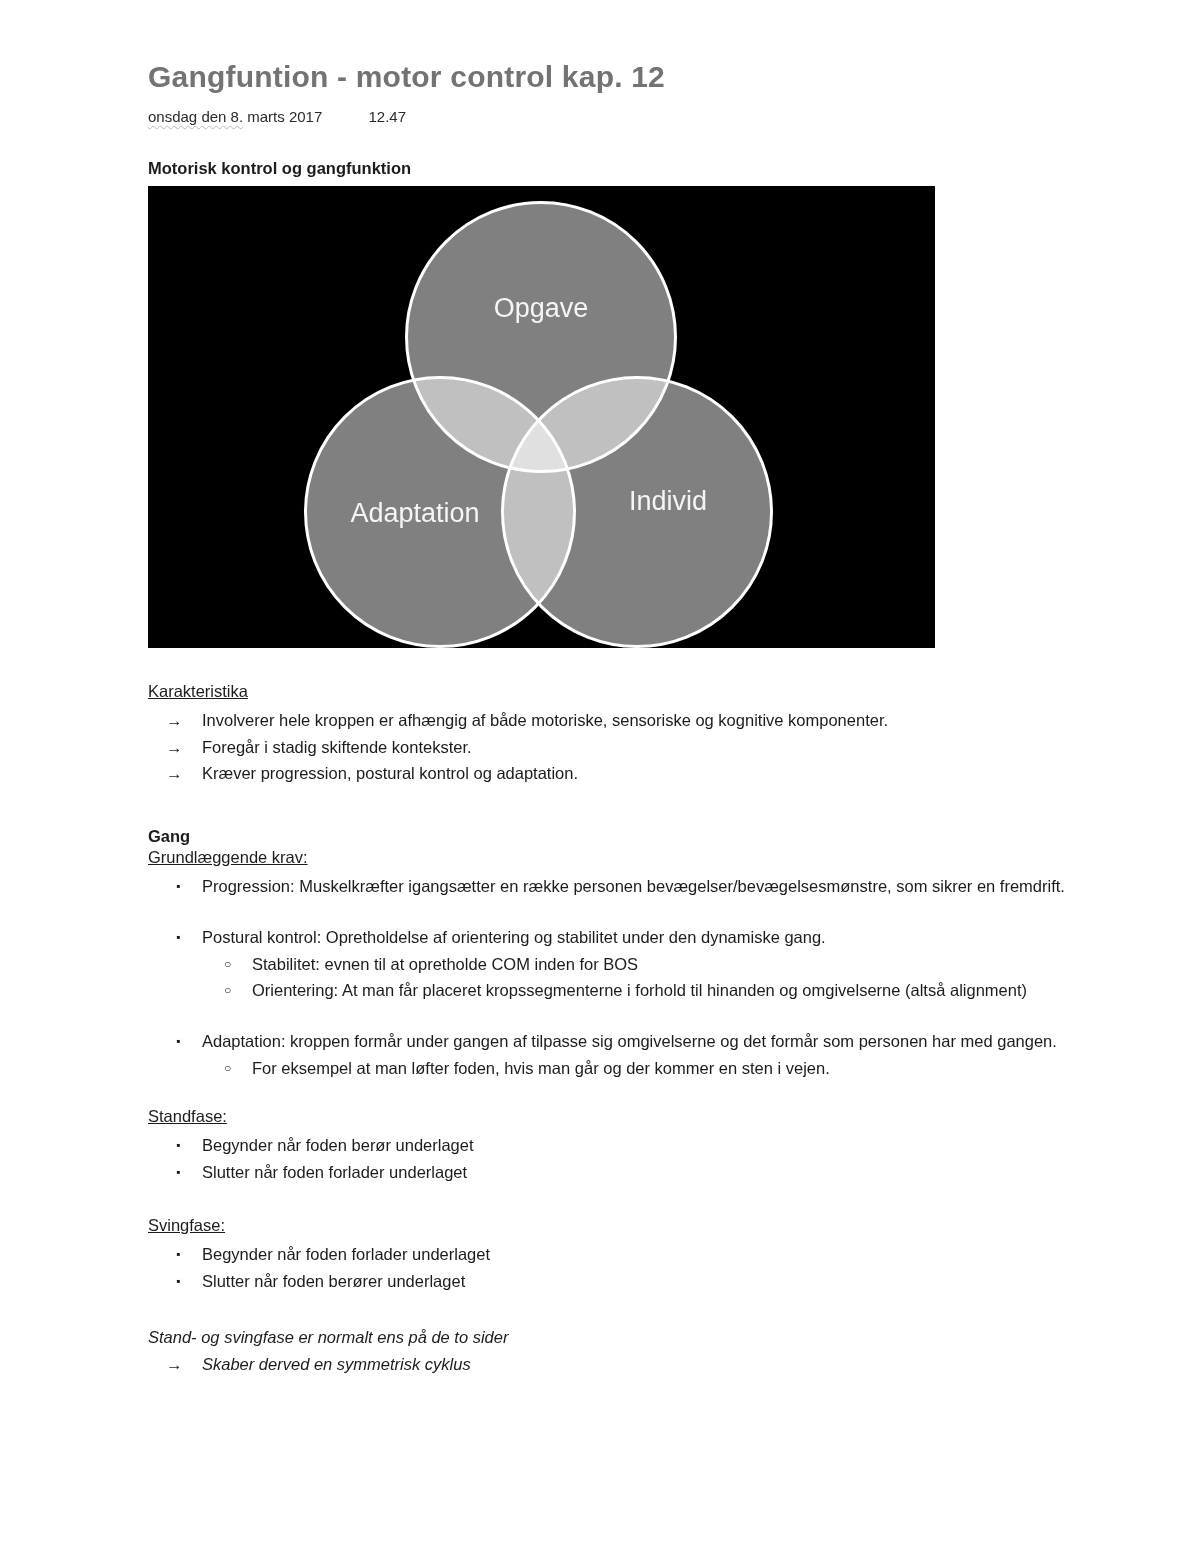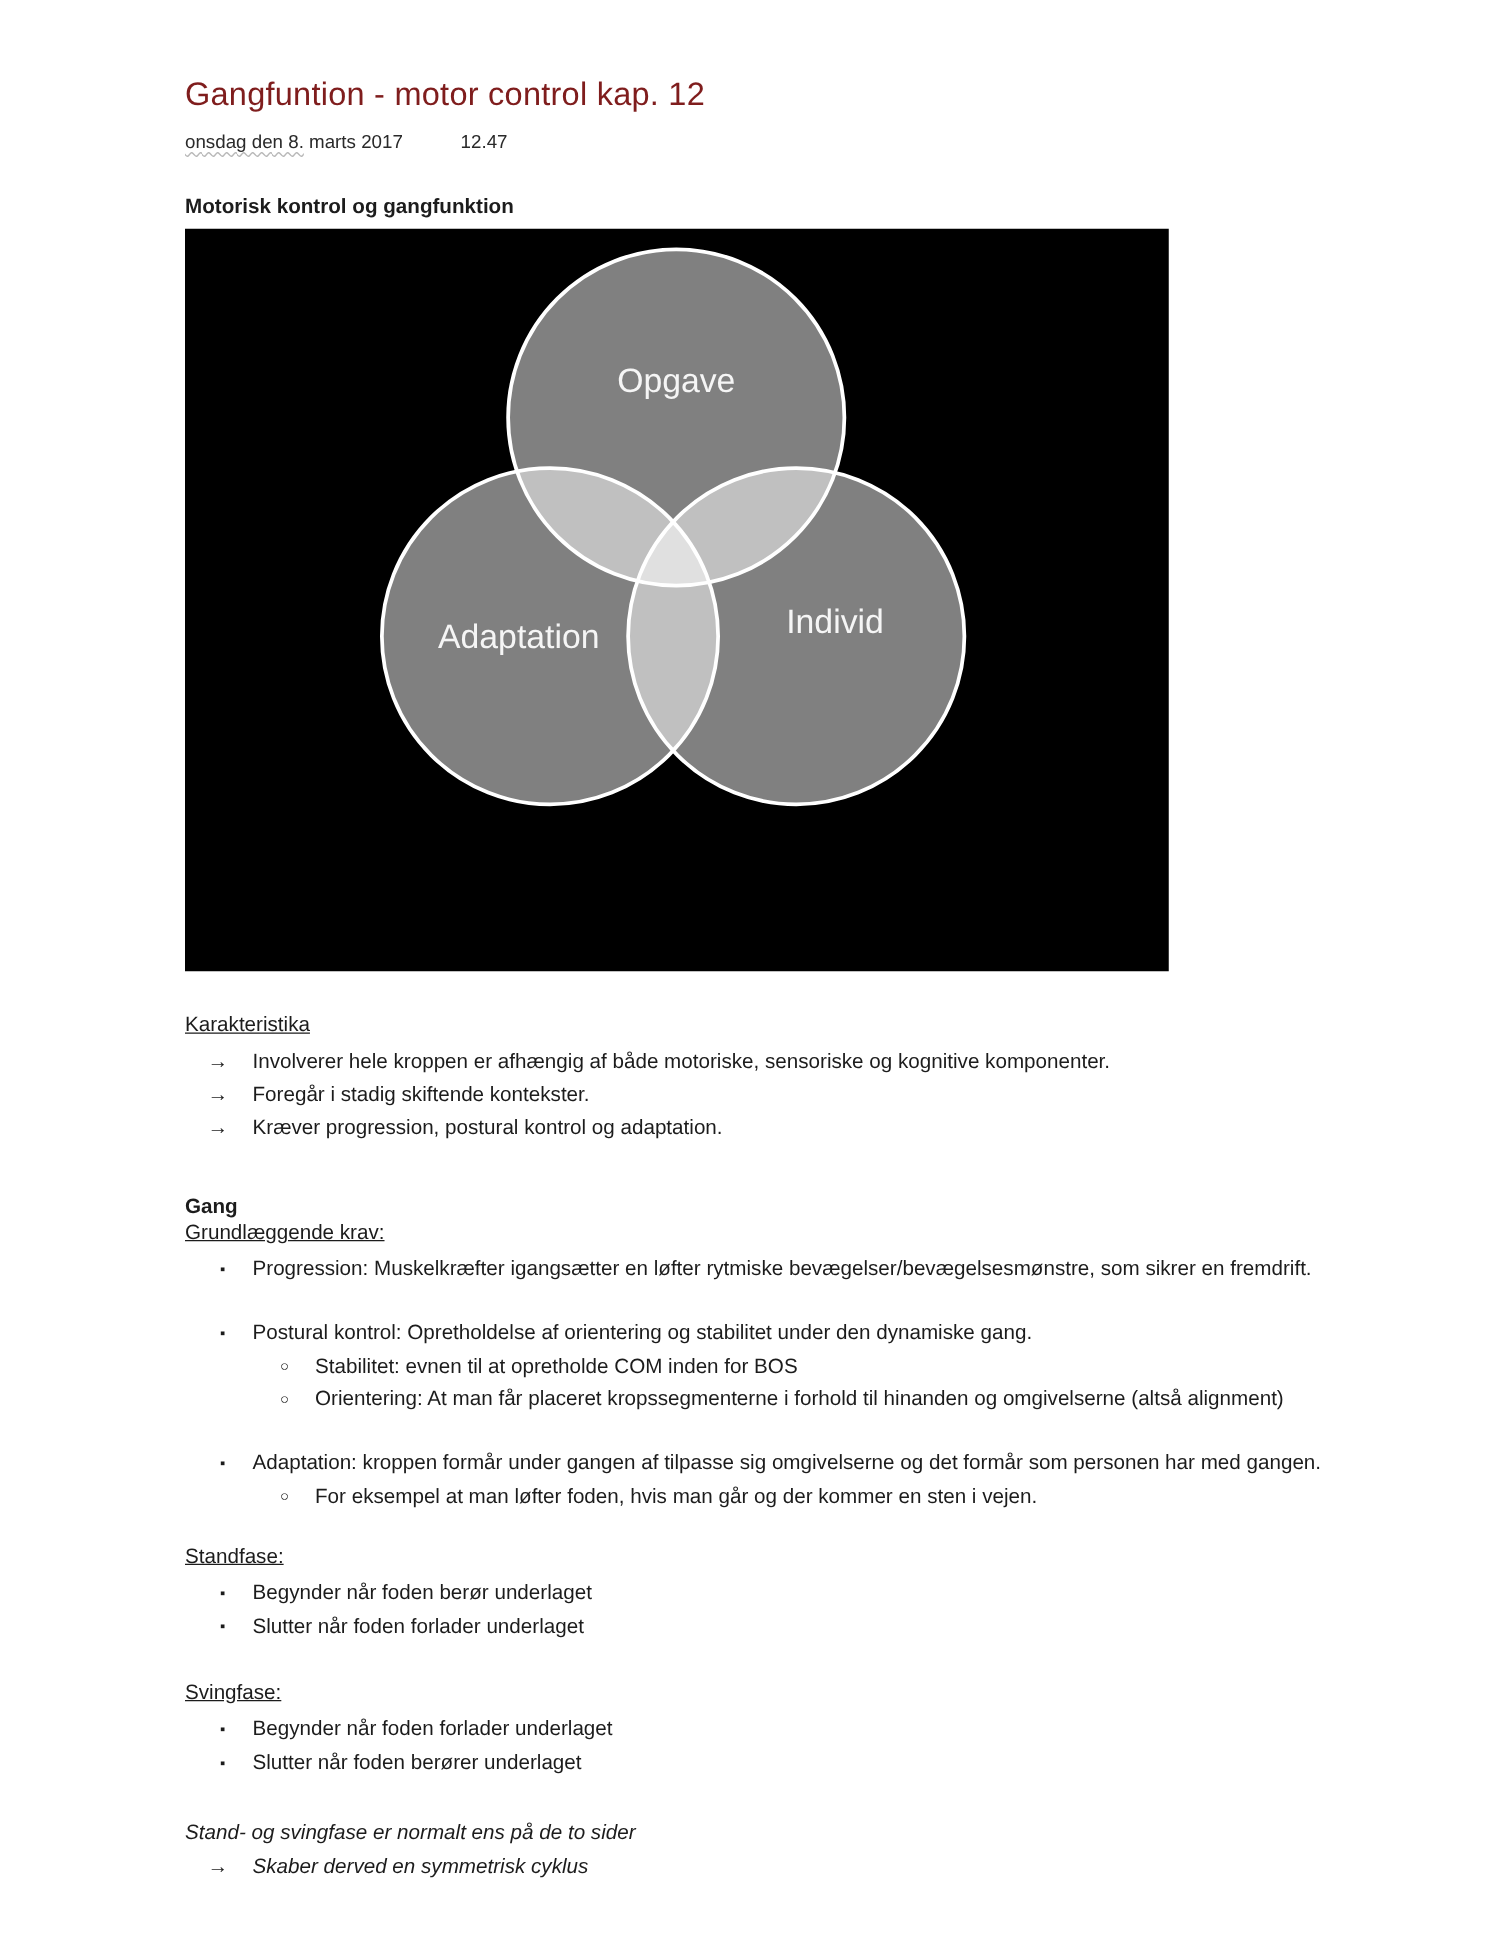--- a/index.html
+++ b/index.html
@@ -10,23 +10,23 @@
     background: #ffffff;
     font-family: "Liberation Sans", sans-serif;
     color: #1c1c1c;
     overflow: hidden;
   }
   .page {
     padding: 60px 10px 0 148px;
     width: 1200px;
   }
   .title {
-    font-size: 26px;
-    font-weight: 400;
-    color: #7f1d1d;
+    font-size: 30px;
+    font-weight: 700;
+    color: #737373;
     margin: 0 0 14px 0;
     letter-spacing: 0.2px;
   }
   .dateline {
     font-size: 15px;
     color: #2a2a2a;
     margin-bottom: 34px;
   }
   .dateline .squiggle {
     text-decoration-line: underline;
@@ -46,21 +46,21 @@
     font-size: 16.5px;
     font-weight: 400;
     text-decoration: underline;
     margin: 0 0 6px 0;
   }
 
   
   .venn-box {
     position: relative;
     width: 787px;
-    height: 594px;
+    height: 462px;
     background: #000000;
     overflow: hidden;
     margin-bottom: 34px;
   }
   .vcircle {
     position: absolute;
     width: 272px;
     height: 272px;
     border-radius: 50%;
     background: rgba(255,255,255,0.50);
@@ -150,21 +150,21 @@
   </div>
 
   <div class="gap-sm"></div>
 
   <div class="sect">
     <div class="bold-heading" style="margin-bottom:2px;">Gang</div>
     <div class="underline-heading">Grundlæggende krav:</div>
 
     <div class="li square">
       <span class="marker">▪</span>
-      <span class="txt">Progression: Muskelkræfter igangsætter en løfter rytmiske bevægelser/bevægelsesmønstre, som sikrer en fremdrift.</span>
+      <span class="txt">Progression: Muskelkræfter igangsætter en række personen bevægelser/bevægelsesmønstre, som sikrer en fremdrift.</span>
     </div>
 
     <div class="gap-md"></div>
 
     <div class="li square">
       <span class="marker">▪</span>
       <span class="txt">Postural kontrol: Opretholdelse af orientering og stabilitet under den dynamiske gang.</span>
     </div>
     <div class="li circle">
       <span class="marker">○</span>

